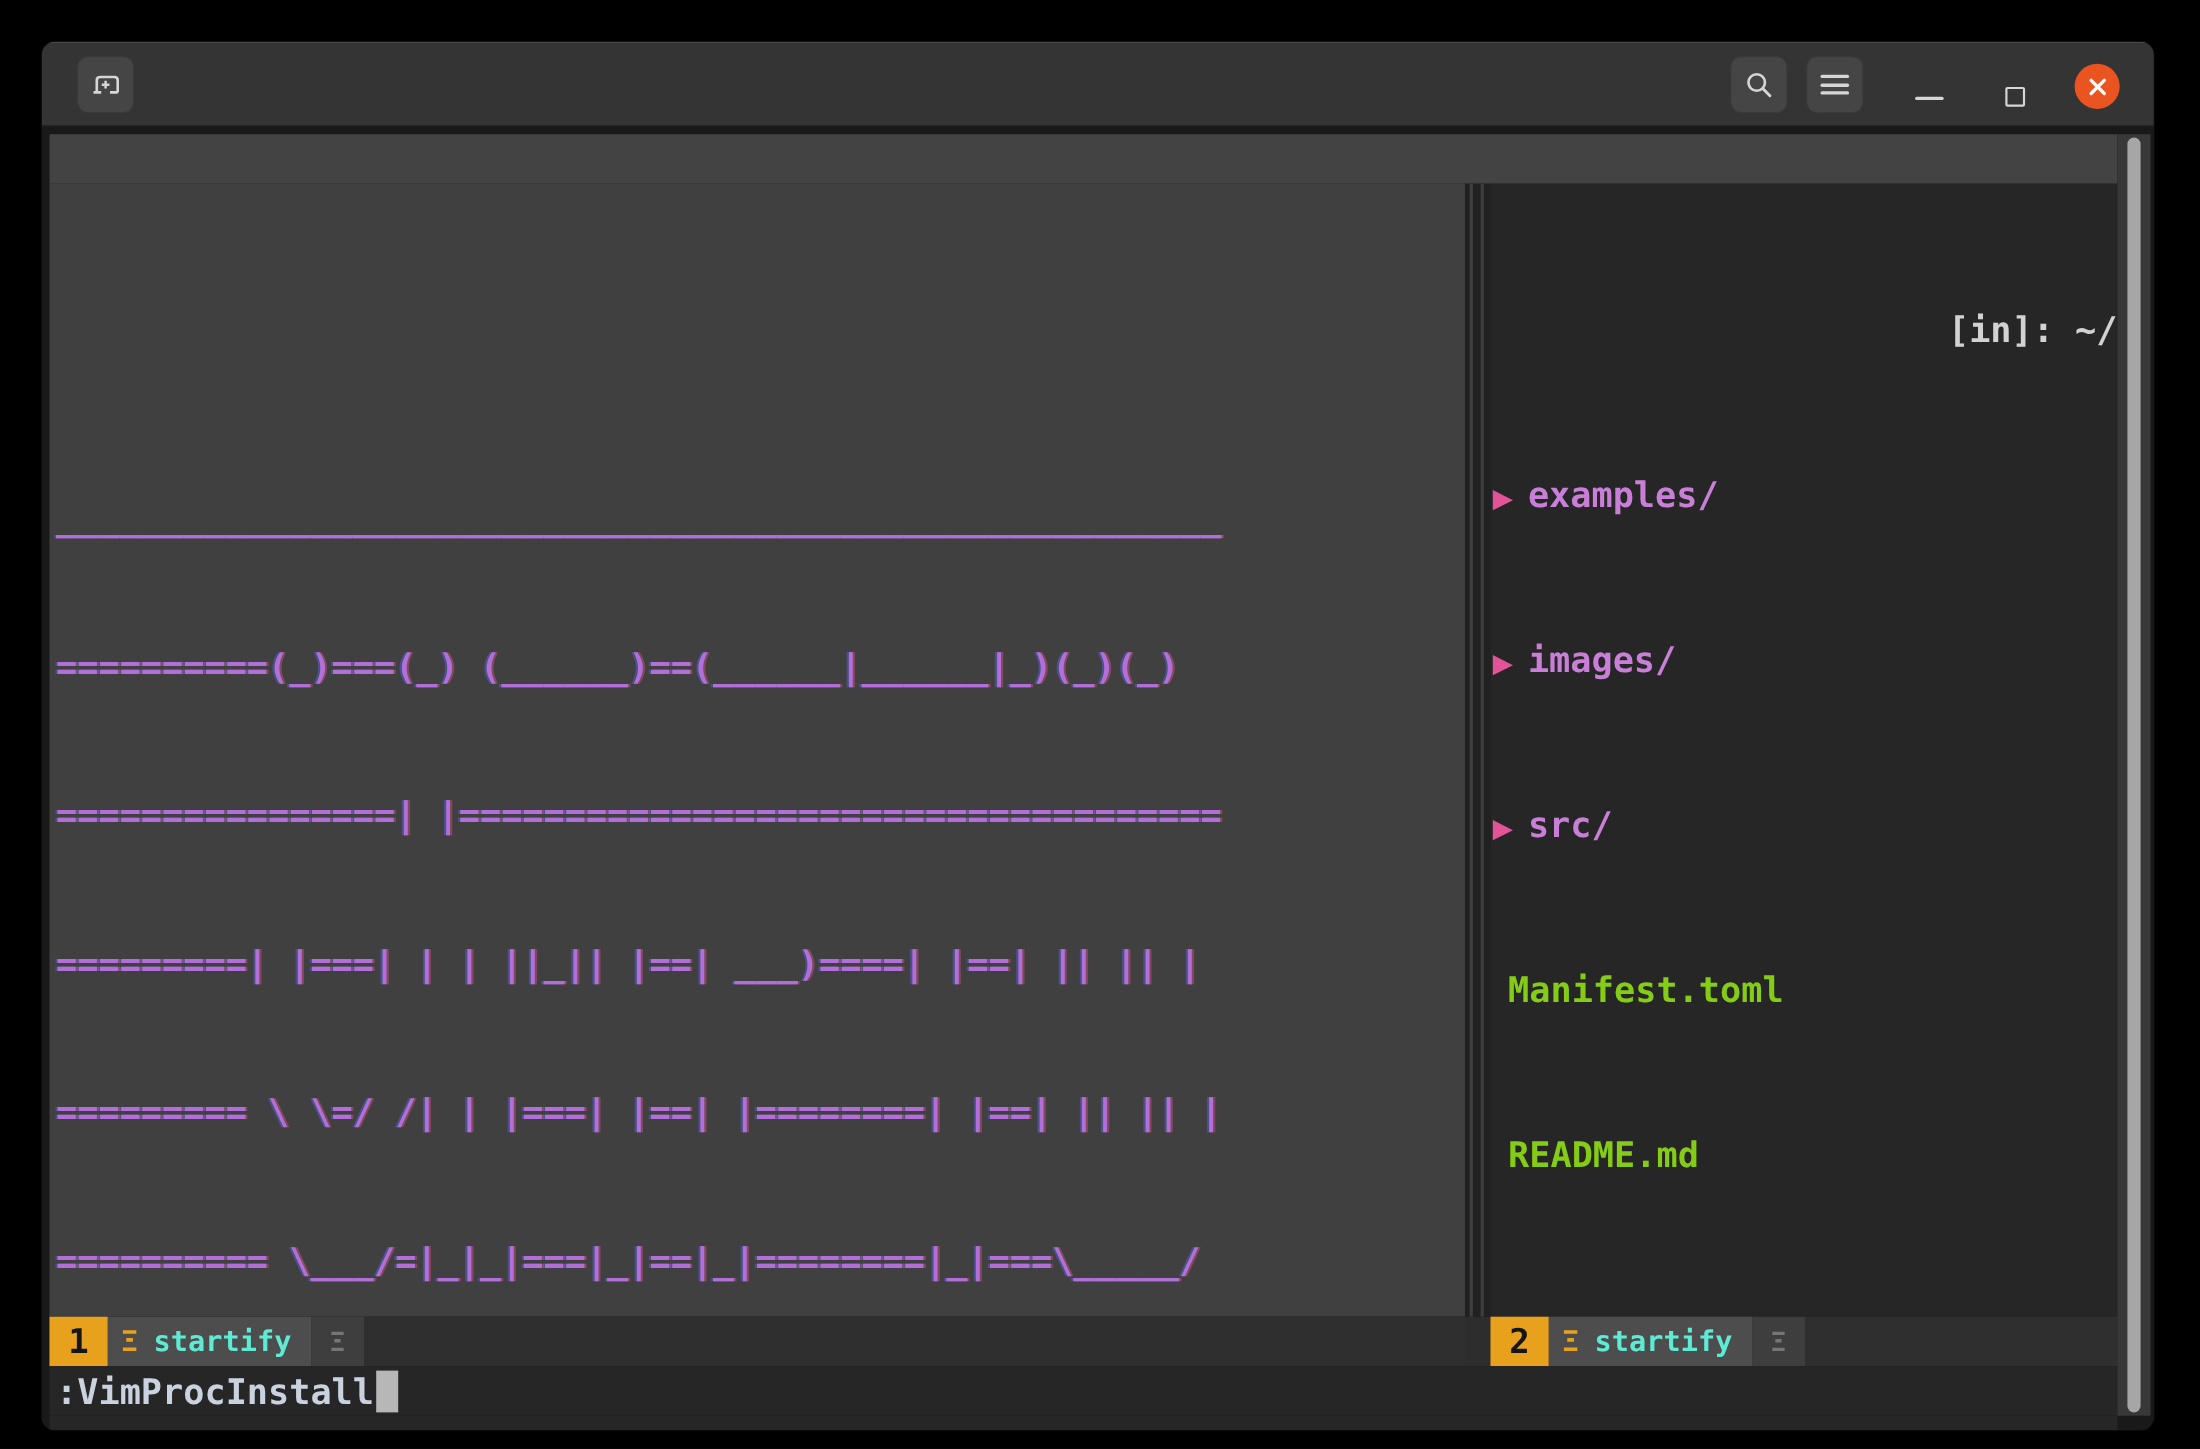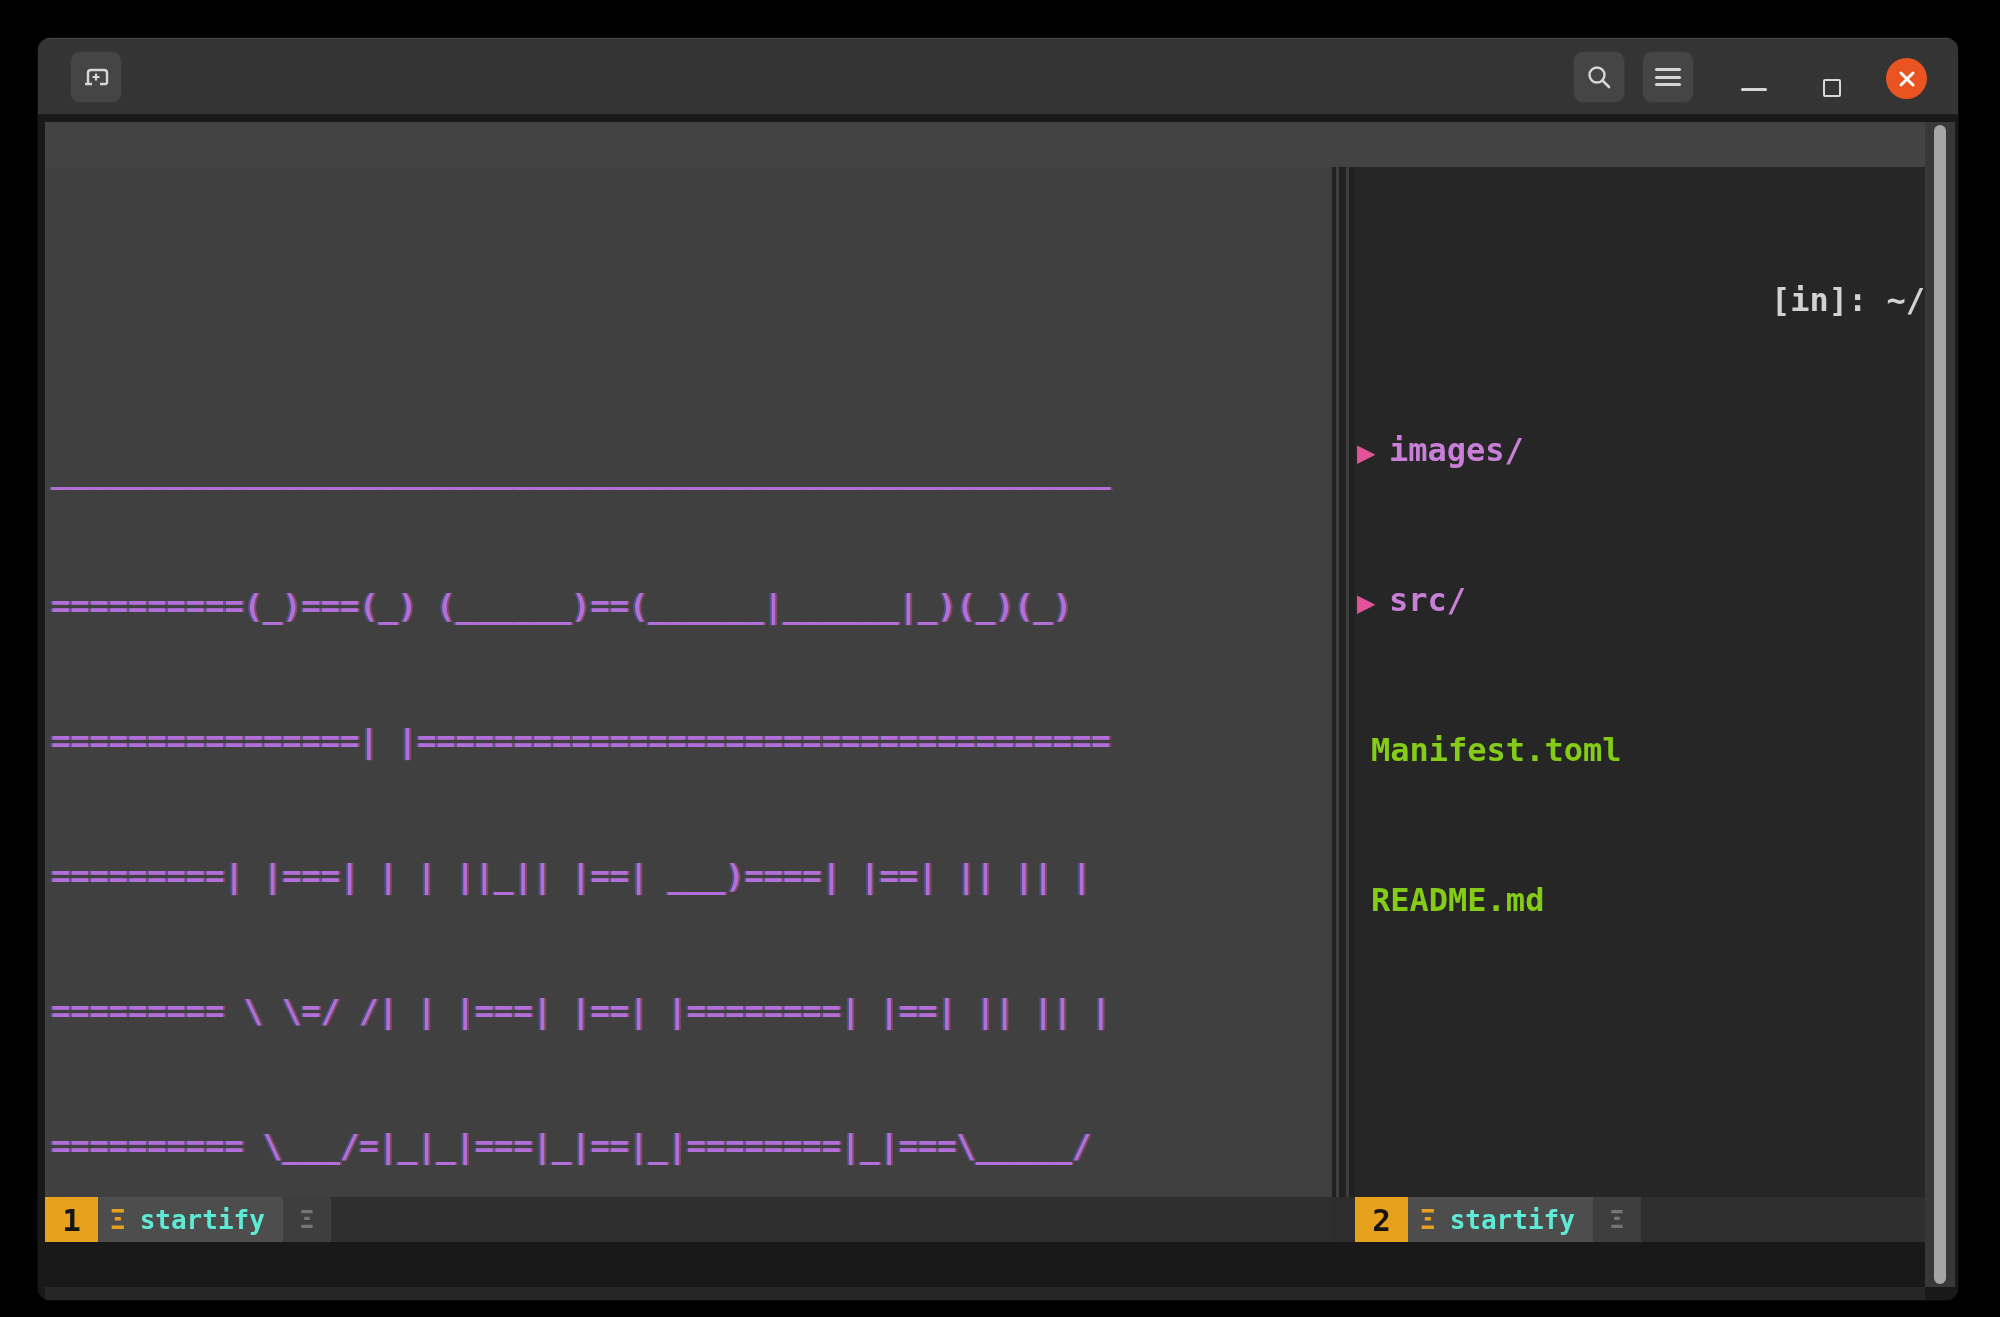--- a/index.html
+++ b/index.html
@@ -170,20 +170,21 @@
     </div>
 
     <div class="separator">
       <div class="vline" style="left:4px"></div>
       <div class="vline" style="left:14px"></div>
     </div>
 
     <div class="pane-right">
       <div class="filer">
         <div class="frow fhdr">[in]: ~/</div>
+        <div class="frow fdir"><span class="arrow">▶</span><span>examples/</span></div>
         <div class="frow fdir"><span class="arrow">▶</span><span>images/</span></div>
         <div class="frow fdir"><span class="arrow">▶</span><span>src/</span></div>
         <div class="frow ffile"><span>Manifest.toml</span></div>
         <div class="frow ffile"><span>README.md</span></div>
       </div>
     </div>
 
     <div class="statusrow">
       <div class="sbar sbar-left">
         <span class="snum">1</span>
@@ -202,20 +203,24 @@
           <span class="sico">Ξ</span>
           <span class="sname">startify</span>
         </span>
         <span class="sseg2">
             <span class="sico-dim">Ξ</span>
           </span>
         <span class="srest"></span>
       </div>
     </div>
 
+    <div class="cmdline">
+      <span class="cmdtext">:VimProcInstall</span>
+      <span class="cursor"></span>
+    </div>
     <div class="below"></div>
 
     <div class="scrolltrack">
       <div class="scrollthumb"></div>
     </div>
 
   </div>
 </div>
 
 </body></html>

